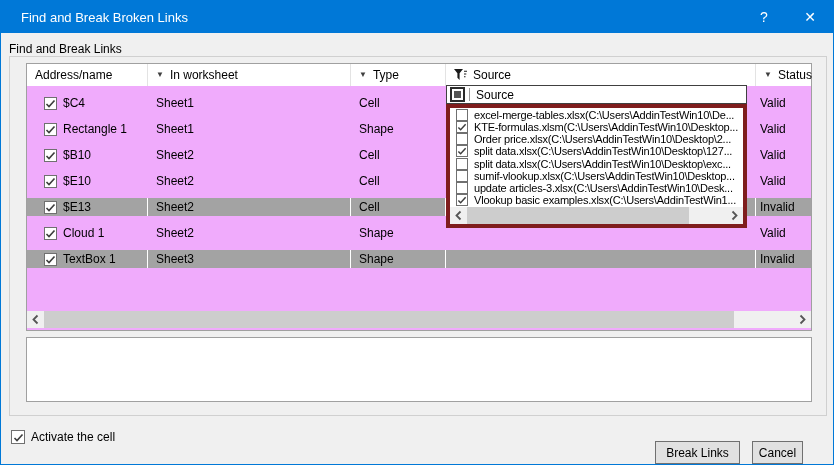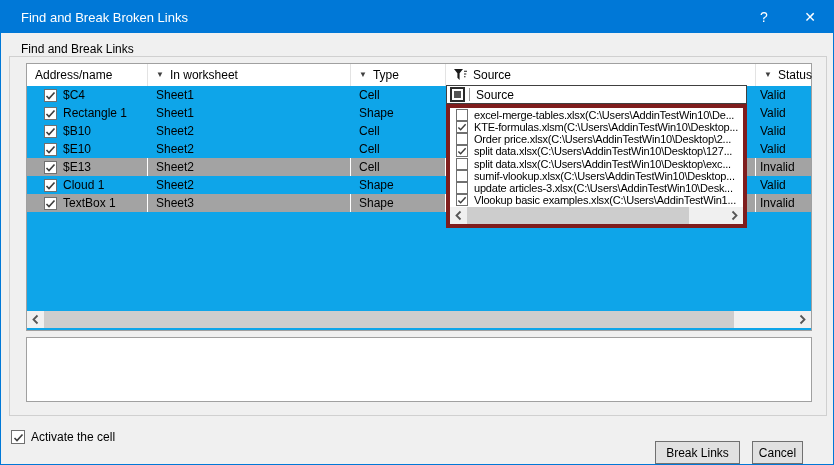--- a/index.html
+++ b/index.html
@@ -8,30 +8,30 @@
   
   .titlebar{position:absolute;left:0;top:0;width:100%;height:32px;background:#0078d7;color:#fff;
             display:flex;align-items:center;}
   .title{margin-left:20px;font-size:13px;}
   .tb-btns{position:absolute;right:0;top:0;display:flex;height:32px;}
   .tb-btn{width:46px;height:32px;display:flex;align-items:center;justify-content:center;
           color:#fff;font-size:14px;cursor:default;}
   
   .groupbox{position:absolute;left:8px;top:55px;width:818px;height:360px;
             border:1px solid #d0d0d0;box-sizing:border-box;}
-  .group-label{position:absolute;left:16px;top:41px;background:#f0f0f0;padding:0 4px;z-index:2;}
-  
-  .link-table{position:absolute;left:25px;top:62px;width:786px;height:268px;background:#0ea5e9;
+  .group-label{position:absolute;left:4px;top:41px;background:#f0f0f0;padding:0 4px;z-index:2;}
+  
+  .link-table{position:absolute;left:25px;top:62px;width:786px;height:268px;background:#f0abfc;
               border:1px solid #a0a0a0;box-sizing:border-box;z-index:1;}
   .thead{display:flex;height:22px;background:#fff;}
   .hcell{box-sizing:border-box;display:flex;align-items:center;padding-left:8px;gap:6px;height:100%;}
   .hcell + .hcell{border-left:1px solid #e3e3e3;}
   .w1{width:120px;} .w2{width:203px;} .w3{width:95px;} .w4{width:310px;} .w5{width:56px;}
   .sort-arrow{font-size:8px;color:#3f3f3f;line-height:1;}
-  .trow{display:flex;height:18px;}
+  .trow{display:flex;height:18px;margin-top:8px;}
   .trow.hl{background:#a3a3a3;}
   .cell{box-sizing:border-box;height:100%;display:flex;align-items:center;padding-left:8px;}
   .cell + .cell{border-left:1px solid transparent;text-align:center;}
   .trow.hl .cell + .cell{border-left-color:#ffffff;}
   .cell.cname{padding-left:17px;gap:6px;}
   .cell.cstatus{padding-left:4px;}
   
   .cb{width:13px;height:13px;background:#fff;border:1px solid #707070;box-sizing:border-box;
       display:inline-flex;align-items:center;justify-content:center;flex:none;}
   .cb svg{display:none;}

